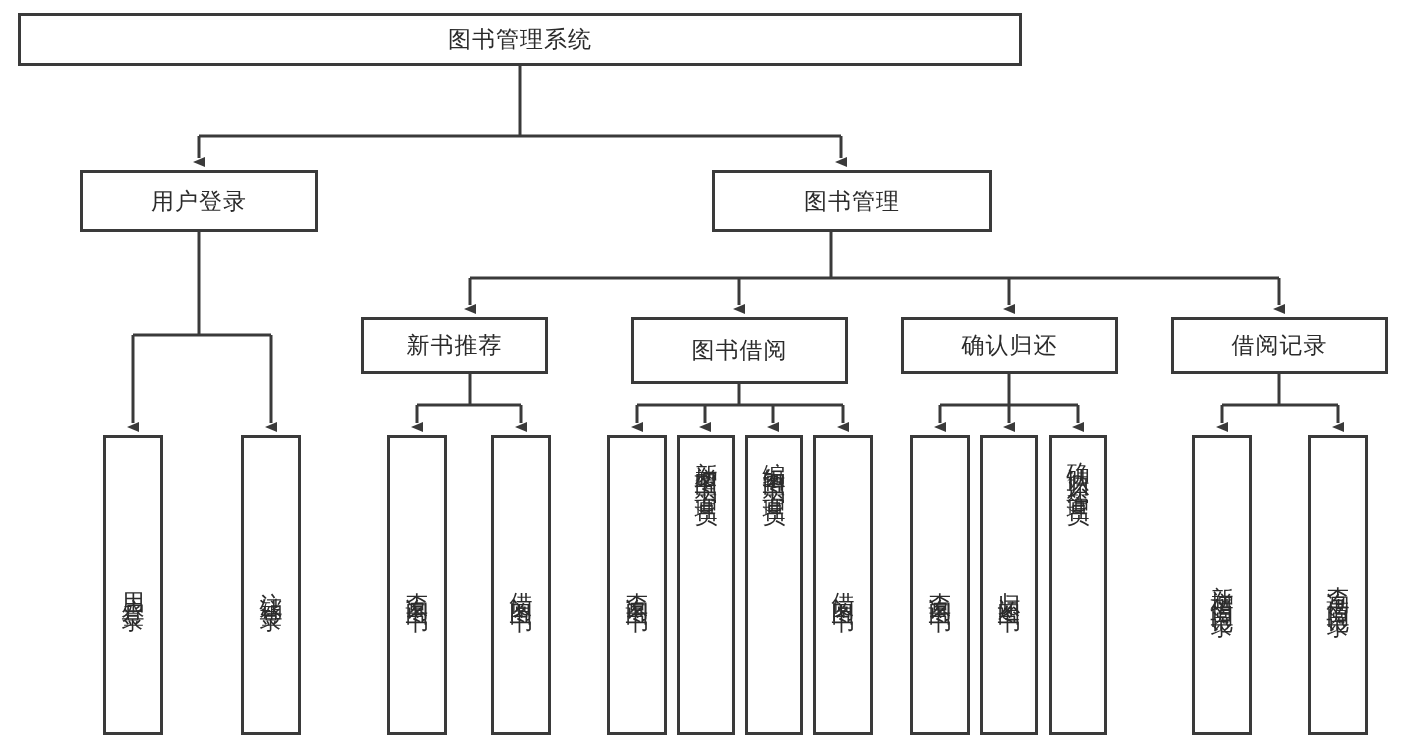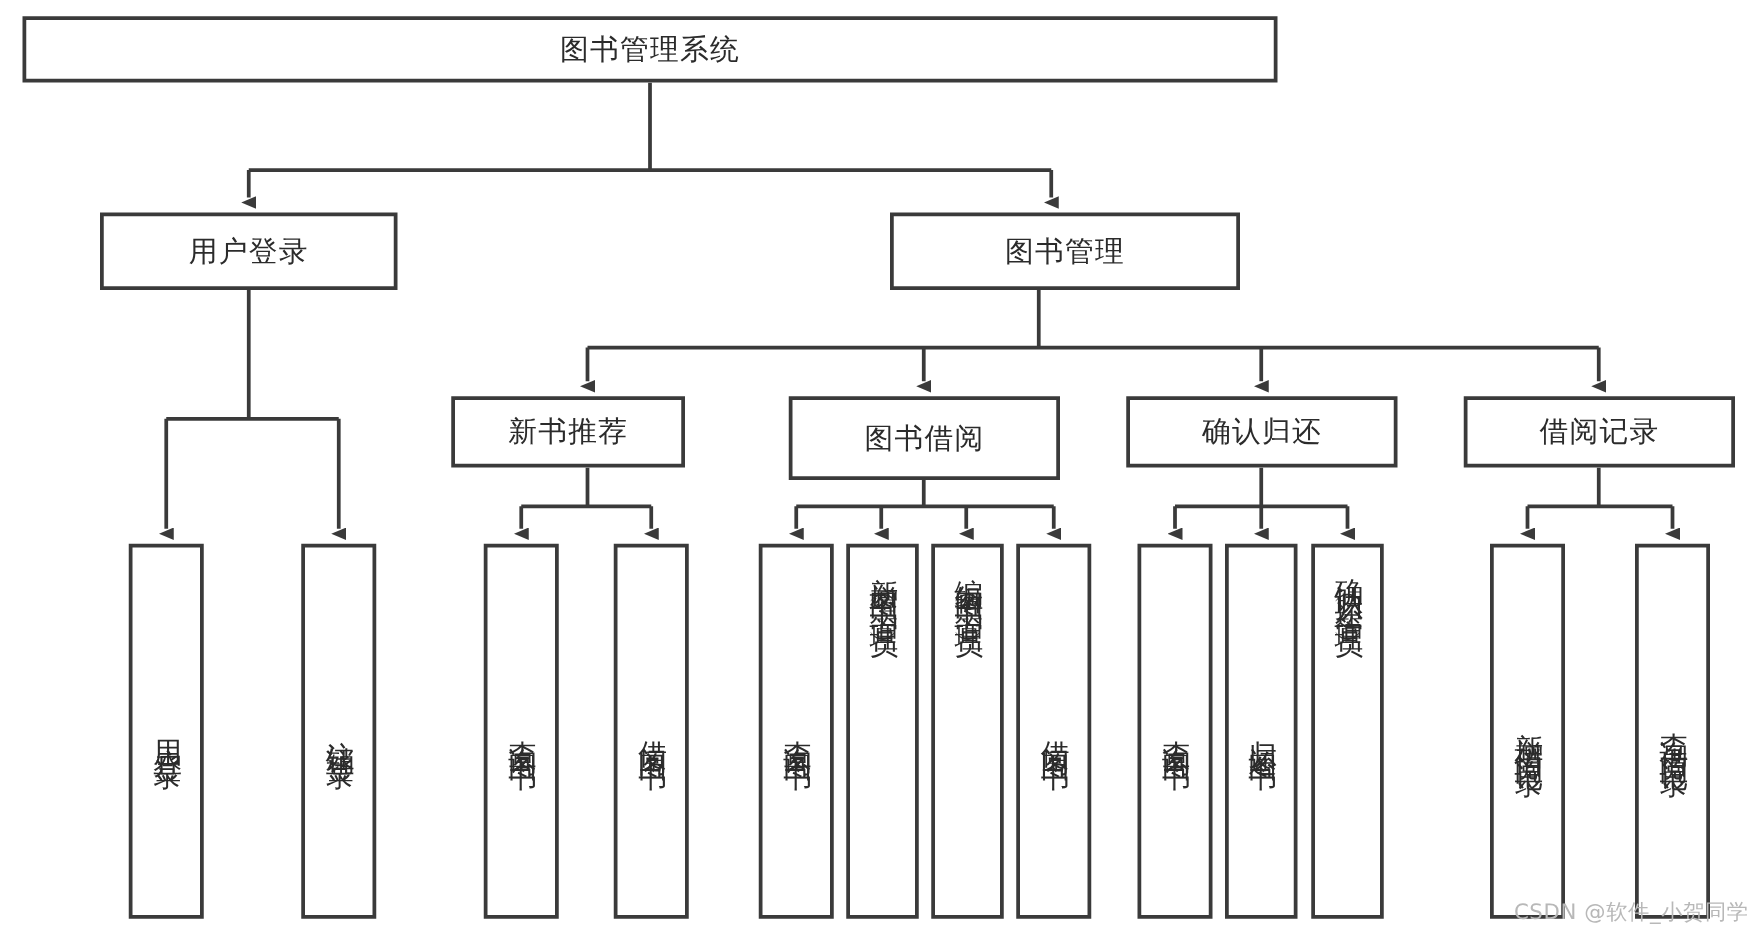--- a/index.html
+++ b/index.html
@@ -184,15 +184,14 @@
     <span class="vtext">确认归还（管理员）</span>
   </div>
 
   <div class="node v-node" style="left:1192px; top:435px; width:60px; height:300px;">
     <span class="vtext">新增借阅记录</span>
   </div>
   <div class="node v-node" style="left:1308px; top:435px; width:60px; height:300px;">
     <span class="vtext">查询借阅记录</span>
   </div>
 
-  <div class="watermark">CSDN @软件_小贺同学</div>
 
 </div>
 
 </body></html>

